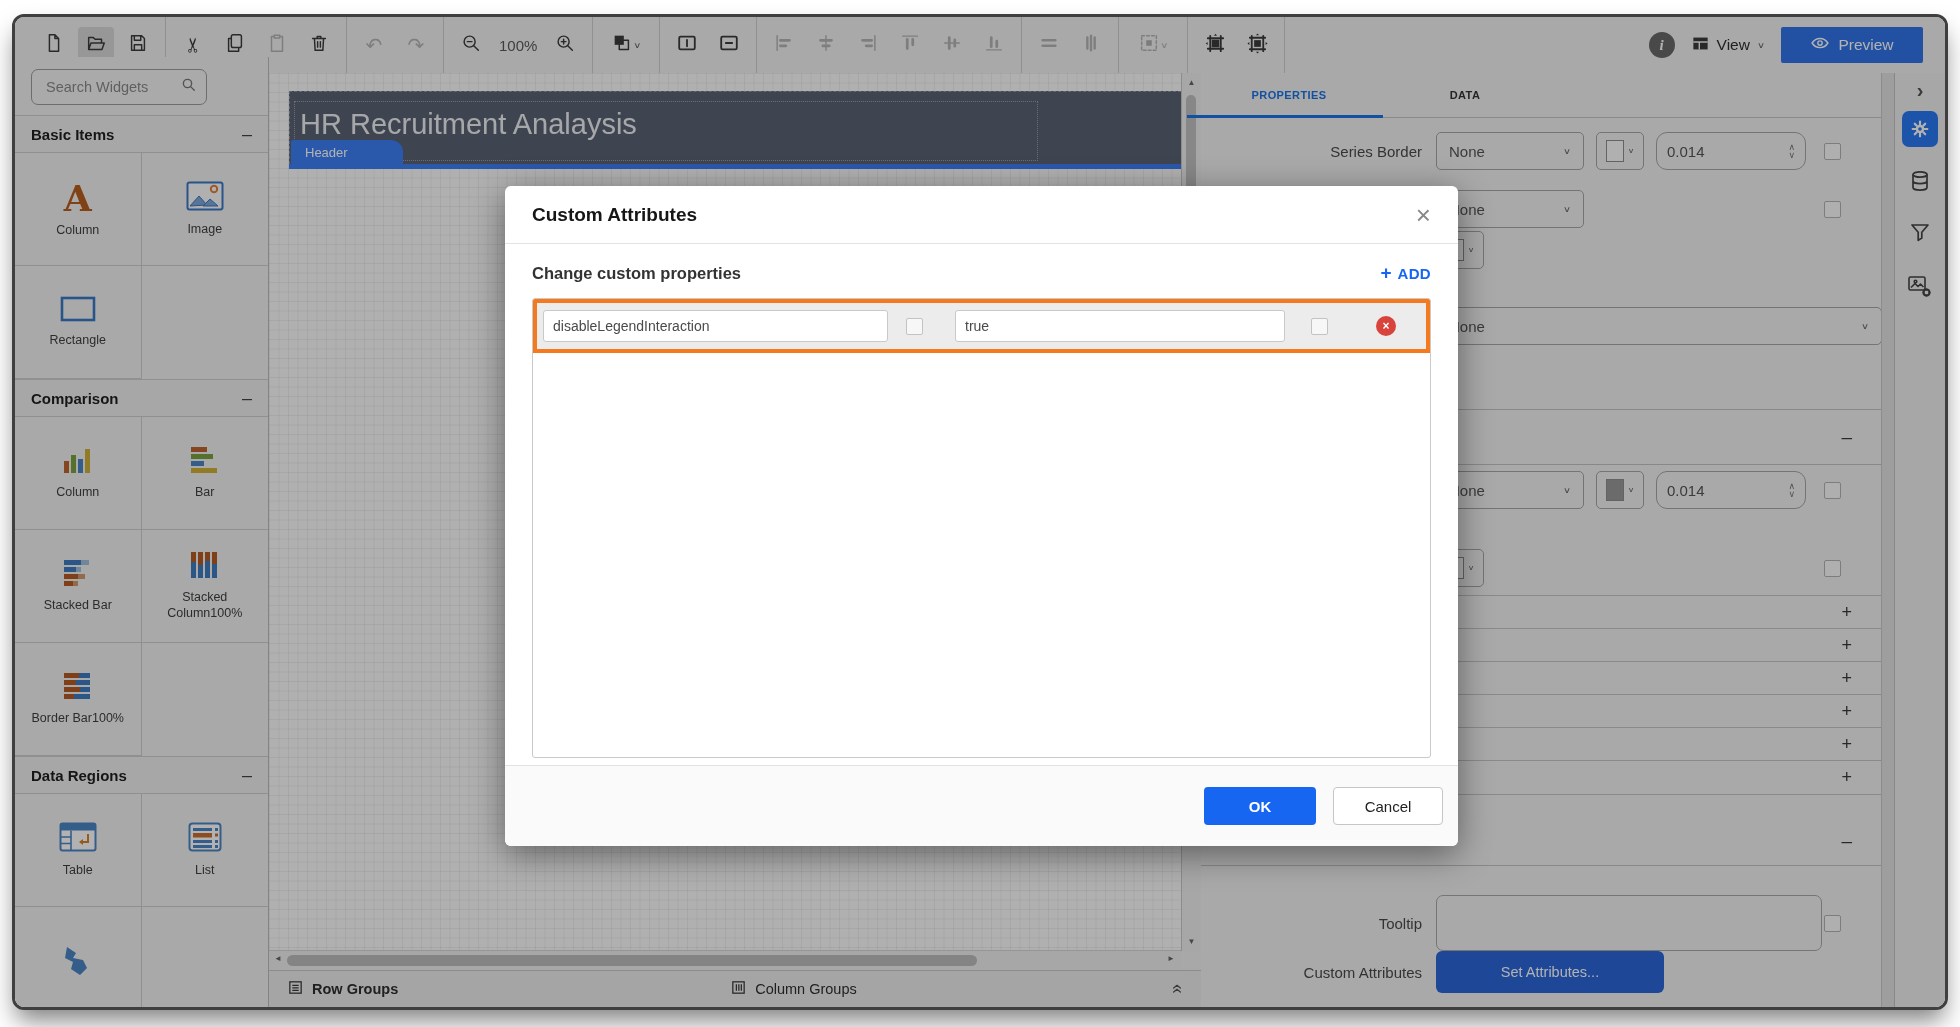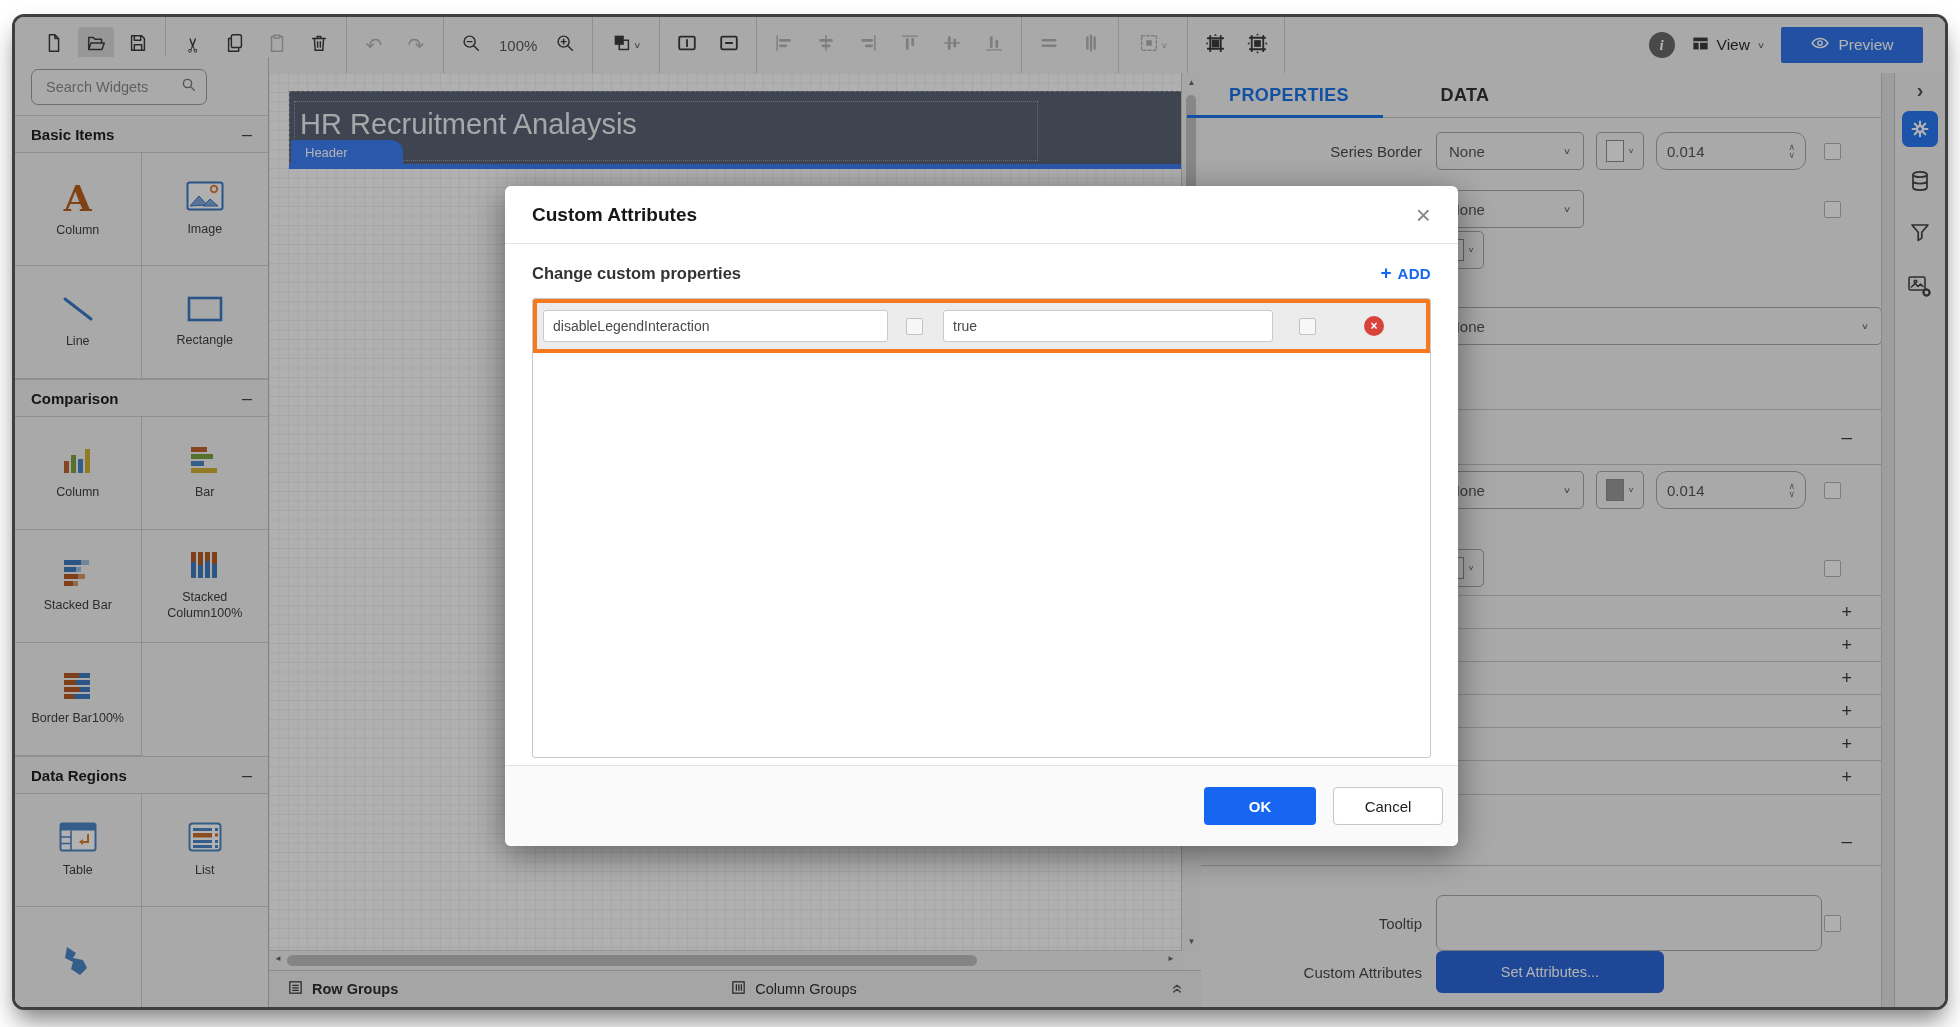--- a/index.html
+++ b/index.html
@@ -58,21 +58,21 @@
   .vthumb{position:absolute;left:4px;width:10px;top:22px;height:612px;background:#c2c2c2;border-radius:6px;}
   .hscroll{position:absolute;left:0;right:20px;bottom:36px;height:20px;background:#f0f0f0;border-top:1px solid #d6d6d6;}
   .harrow{position:absolute;top:3px;font-size:8px;color:#666;}
   .hthumb{position:absolute;left:18px;top:4px;width:690px;height:11px;background:#bdbdbd;border-radius:6px;}
   .groupsbar{position:absolute;left:0;right:0;bottom:0;height:36px;background:#ededed;border-top:1px solid #c9c9c9;
              display:flex;align-items:center;font-size:14.5px;color:#2e2e2e;}
   .gitem{display:flex;align-items:center;gap:8px;}
   
   .panel{position:absolute;left:1186px;top:56px;width:694px;bottom:0;background:#f3f3f3;}
   .ptabs{position:absolute;left:0;top:0;right:0;height:44px;border-bottom:1px solid #c6c6c6;display:flex;}
-  .ptab{width:176px;display:flex;align-items:center;justify-content:center;font-size:18px;font-weight:bold;letter-spacing:.4px;position:relative;}
+  .ptab{width:176px;display:flex;align-items:center;justify-content:center;font-size:11px;font-weight:bold;letter-spacing:.4px;position:relative;}
   .ptab.on{color:#1a73e8;}
   .ptab.off{color:#333;}
   .ptab.on::after{content:"";position:absolute;left:-14px;right:-6px;bottom:-1px;height:3px;background:#1a73e8;}
   .plabel{position:absolute;left:0;width:221px;text-align:right;font-size:15px;color:#4a4a4a;}
   .dd{position:absolute;height:38px;box-sizing:border-box;border:1.5px solid #a6a6a6;border-radius:5px;display:flex;align-items:center;
       padding:0 12px;font-size:15px;color:#555;}
   .dd .ddcaret{margin-left:auto;}
   .cdd{position:absolute;height:38px;width:48px;box-sizing:border-box;border:1.5px solid #a6a6a6;border-radius:5px;display:flex;
        align-items:center;justify-content:center;gap:4px;}
   .swatch{width:16px;height:20px;border:1px solid #8f8f8f;background:#fdfdfd;}
@@ -345,26 +345,20 @@
         <div class="wcell">
           <span><svg width="38" height="30" viewBox="0 0 38 30">
                 <rect x="1.5" y="1.5" width="35" height="27" rx="2" fill="#fdfdfd" stroke="#3b79c6" stroke-width="2"></rect>
                 <path d="M4 25l9-10 8 9z" fill="#7fa8d9" stroke="#3b79c6"></path>
                 <path d="M17 25l7-7 8 7z" fill="#7fa8d9" stroke="#3b79c6"></path>
                 <circle cx="28" cy="8" r="3.2" fill="none" stroke="#e2803b" stroke-width="2"></circle>
               </svg></span>
           <span class="wlabel">Image</span>
         </div>
         <div class="wcell">
-          <span><svg width="34" height="28" viewBox="0 0 34 28">
-                <path d="M4 4L30 24" stroke="#3b79c6" stroke-width="3" stroke-linecap="round"></path>
-              </svg></span>
-          <span class="wlabel">Line</span>
-        </div>
-        <div class="wcell">
           <span><svg width="36" height="26" viewBox="0 0 36 26">
                 <rect x="2" y="2" width="32" height="22" fill="none" stroke="#3b79c6" stroke-width="2.6"></rect>
               </svg></span>
           <span class="wlabel">Rectangle</span>
         </div>
       </div>
 
       <div class="sechead">
         <span>Comparison</span>
         <span class="mins">–</span>
@@ -667,21 +661,21 @@
         <span class="m-subtitle">Change custom properties</span>
         <div class="m-add">
           <span class="plussign">+</span>
           <span class="addtxt">ADD</span>
         </div>
       </div>
       <div class="m-list">
         <div class="attr-row">
           <input class="mi" style="width: 345px;" value="disableLegendInteraction">
           <div class="mcb" style="margin-left:18px;"></div>
-          <input class="mi" style="width: 330px; margin-left: 20px;" value="true">
+          <input class="mi" style="width: 330px; margin-left: 32px;" value="true">
           <div class="mcb" style="margin-left:26px;"></div>
           <div class="delbtn" style="margin-left:48px;">
             <span>×</span>
           </div>
         </div>
       </div>
     </div>
     <div class="m-foot">
       <div class="okbtn">
           <span>OK</span>

